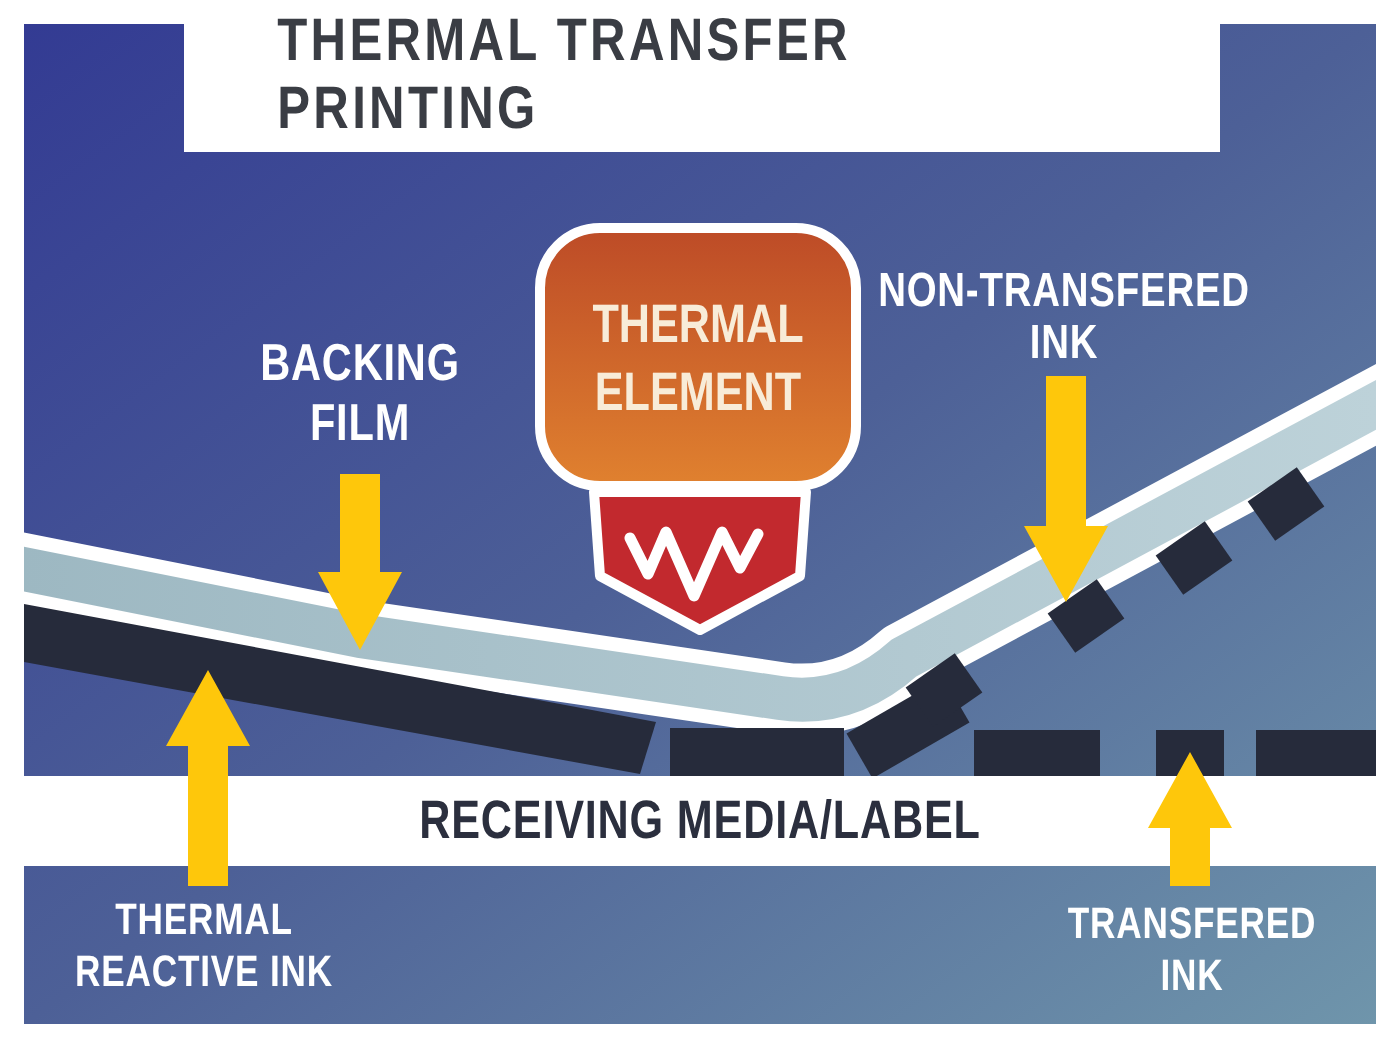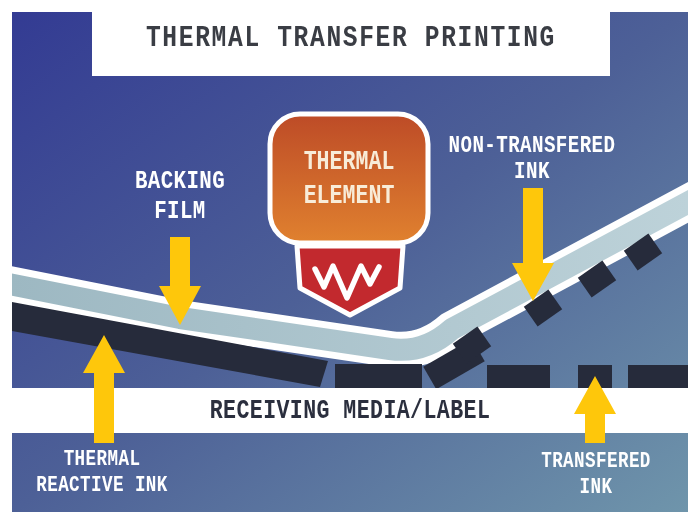--- a/index.html
+++ b/index.html
@@ -1,18 +1,18 @@
 <!DOCTYPE html>
 <html><head>
 <meta charset="utf-8">
 <style>
   html,body{margin:0;padding:0;background:#ffffff;}
   #stage{
     position:relative;width:700px;height:525px;background:#ffffff;
-    font-family:Liberation Mono, monospace;overflow:hidden;
+    font-family:Liberation Sans, sans-serif;overflow:hidden;
   }
   #diagram-svg{position:absolute;left:0;top:0;}
   .label{
     position:absolute;font-weight:bold;color:#ffffff;text-align:center;
     white-space:pre-line;letter-spacing:0.5px;line-height:1.18;
     transform:scaleX(0.80);transform-origin:50% 50%;
   }
   .title{
     position:absolute;left:92px;top:0;width:518px;height:76px;
     display:flex;align-items:center;justify-content:center;

